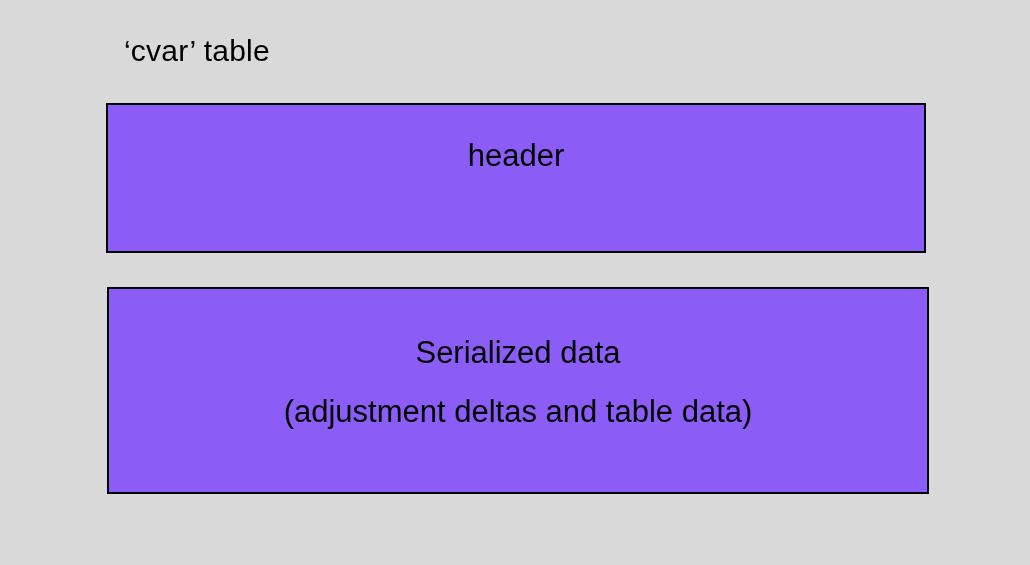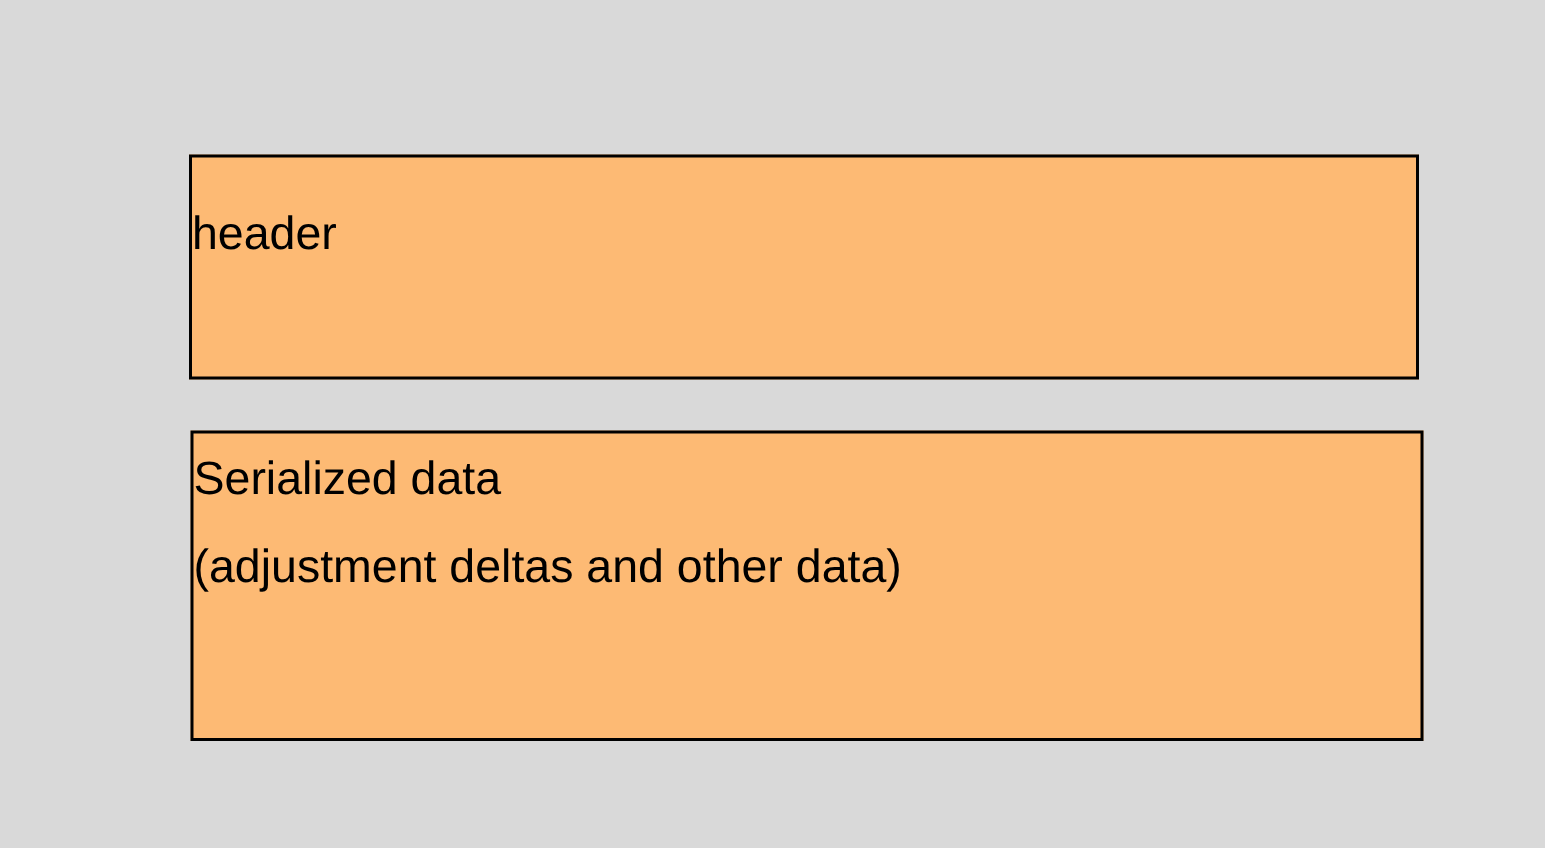--- a/index.html
+++ b/index.html
@@ -28,56 +28,58 @@
     top: 31px;
     font-size: 30px;
     line-height: 40px;
     color: #000000;
     white-space: nowrap;
     letter-spacing: 0.2px;
   }
 
   .block {
     position: absolute;
-    background: #fdba74;
+    background: #8b5cf6;
     border: 2.5px solid #000000;
     box-sizing: border-box;
-    margin-left: 20px;
+    text-align: center;
   }
 
   .block-header {
     left: 106px;
     top: 103px;
     width: 820px;
     height: 150px;
     padding-top: 21px;
   }
 
   .block-data {
     left: 107px;
     top: 287px;
     width: 822px;
     height: 207px;
+    padding-top: 34px;
   }
 
   .block-line {
     font-size: 31px;
     line-height: 59px;
     color: #000000;
     white-space: nowrap;
   }
 </style>
 </head>
 <body>
 
 <div class="slide">
 
+  <div class="slide-title">‘cvar’ table</div>
 
   <div class="block block-header">
     <div class="block-line">header</div>
   </div>
 
   <div class="block block-data">
     <div class="block-line">Serialized data</div>
-    <div class="block-line">(adjustment deltas and other data)</div>
+    <div class="block-line">(adjustment deltas and table data)</div>
   </div>
 
 </div>
 
 </body></html>

